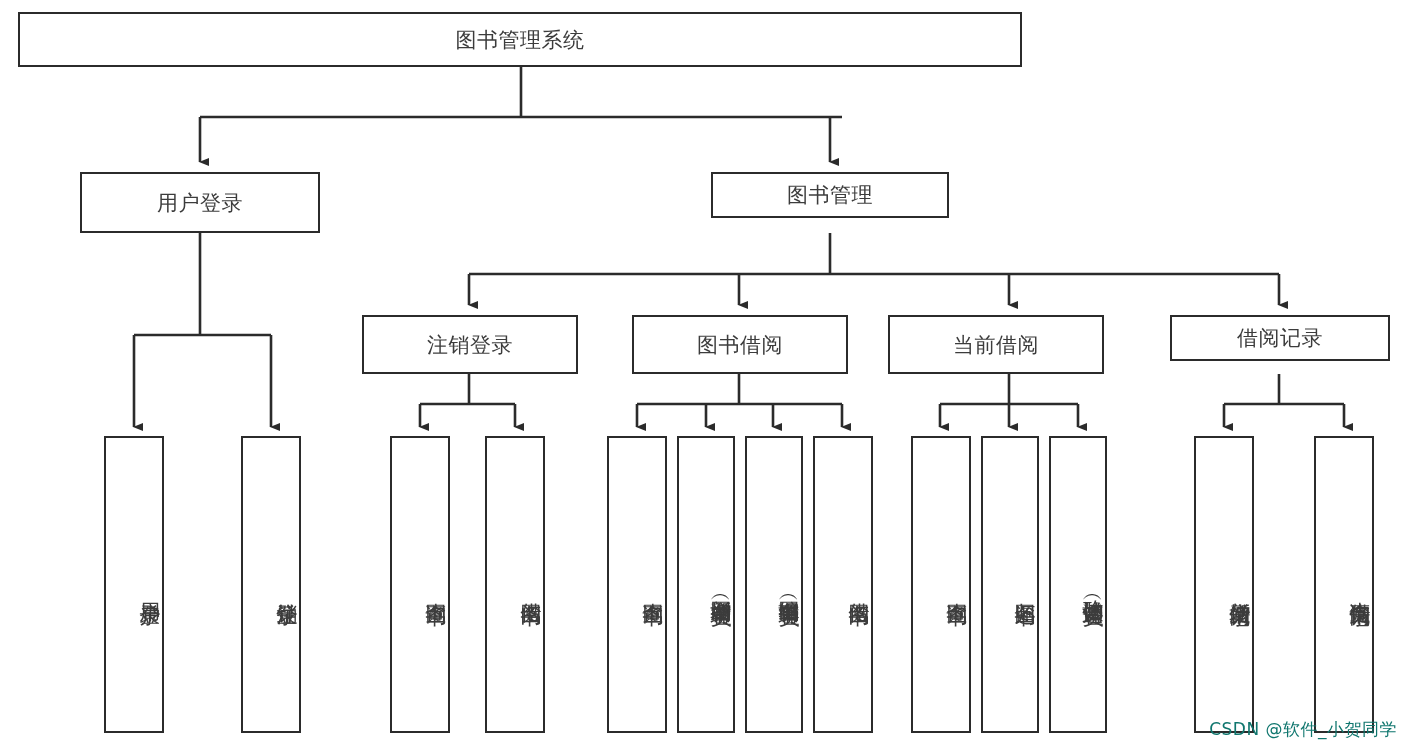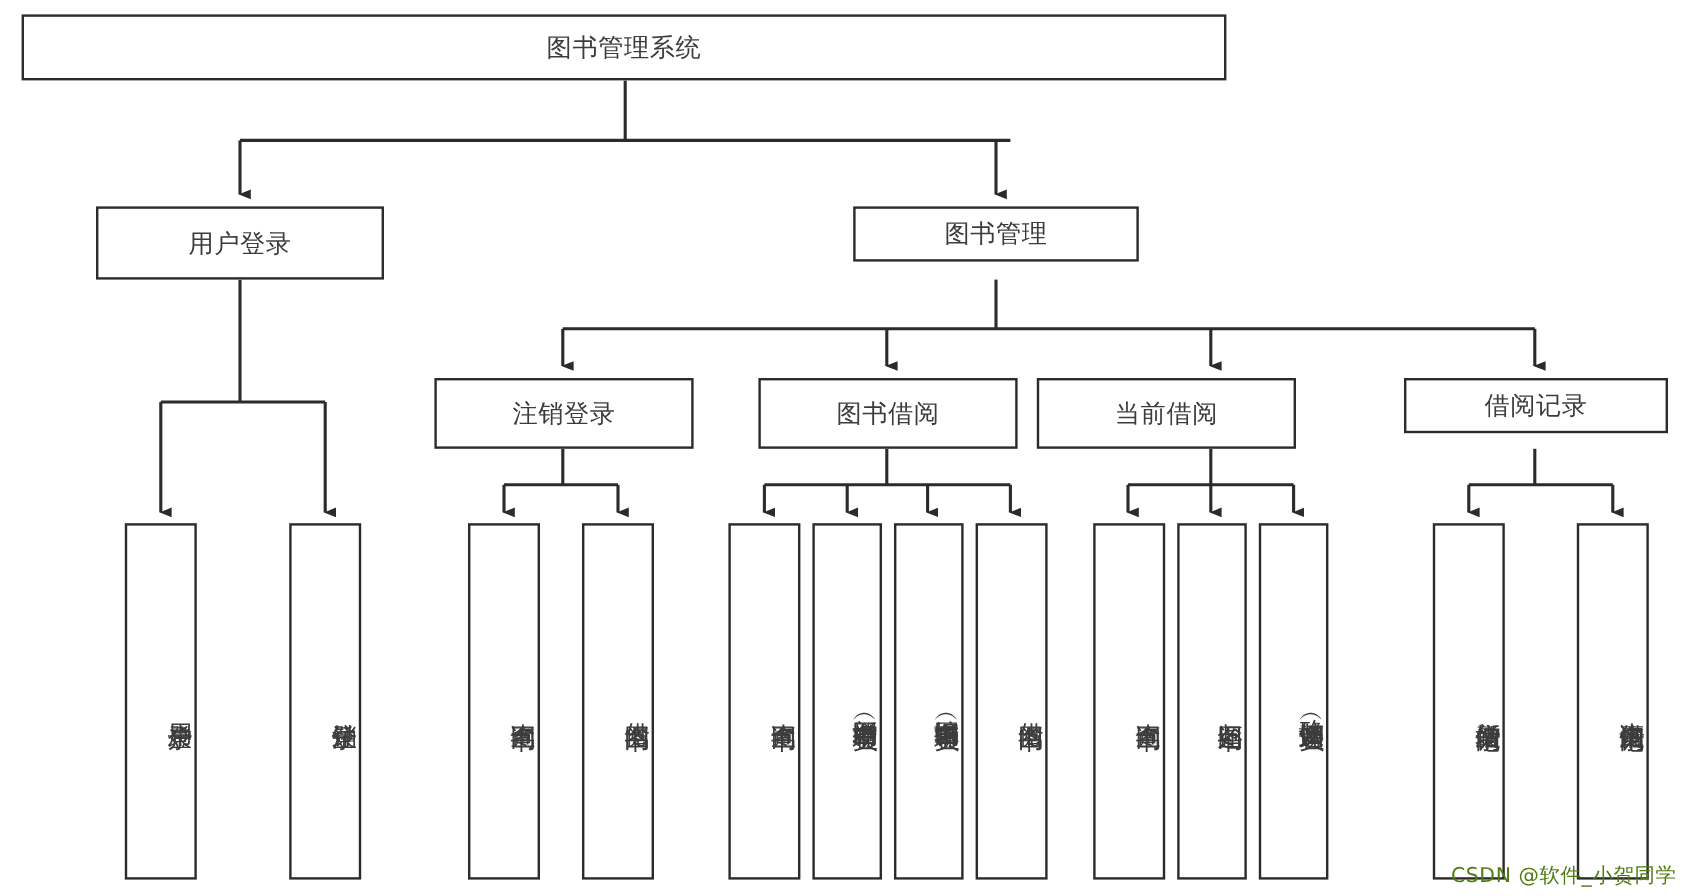--- a/index.html
+++ b/index.html
@@ -51,21 +51,21 @@
     justify-content: center;
   }
   .node.v span {
     display: block;
   }
   .watermark {
     position: absolute;
     right: 8px;
     bottom: 6px;
     font-size: 17px;
-    color: #4d7c0f;
+    color: #0f766e;
     letter-spacing: 0.5px;
     white-space: nowrap;
   }
 </style>
 </head>
 <body>
 
 <div id="canvas">
 
   <svg id="edges" viewBox="0 0 1405 747">
@@ -128,21 +128,21 @@
   <div class="node h" style="left:711px; top:172px; width:238px; height:46px;">
     <span>图书管理</span>
   </div>
 
   <div class="node h" style="left:362px; top:315px; width:216px; height:59px;">
     <span>注销登录</span>
   </div>
   <div class="node h" style="left:632px; top:315px; width:216px; height:59px;">
     <span>图书借阅</span>
   </div>
-  <div class="node h" style="left:864px; top:315px; width:216px; height:59px;">
+  <div class="node h" style="left:888px; top:315px; width:216px; height:59px;">
     <span>当前借阅</span>
   </div>
   <div class="node h" style="left:1170px; top:315px; width:220px; height:46px;">
     <span>借阅记录</span>
   </div>
 
   <div class="node v" style="left:104px; top:436px; width:60px; height:297px;">
     <span>用户登录</span>
   </div>
   <div class="node v" style="left:241px; top:436px; width:60px; height:297px;">

